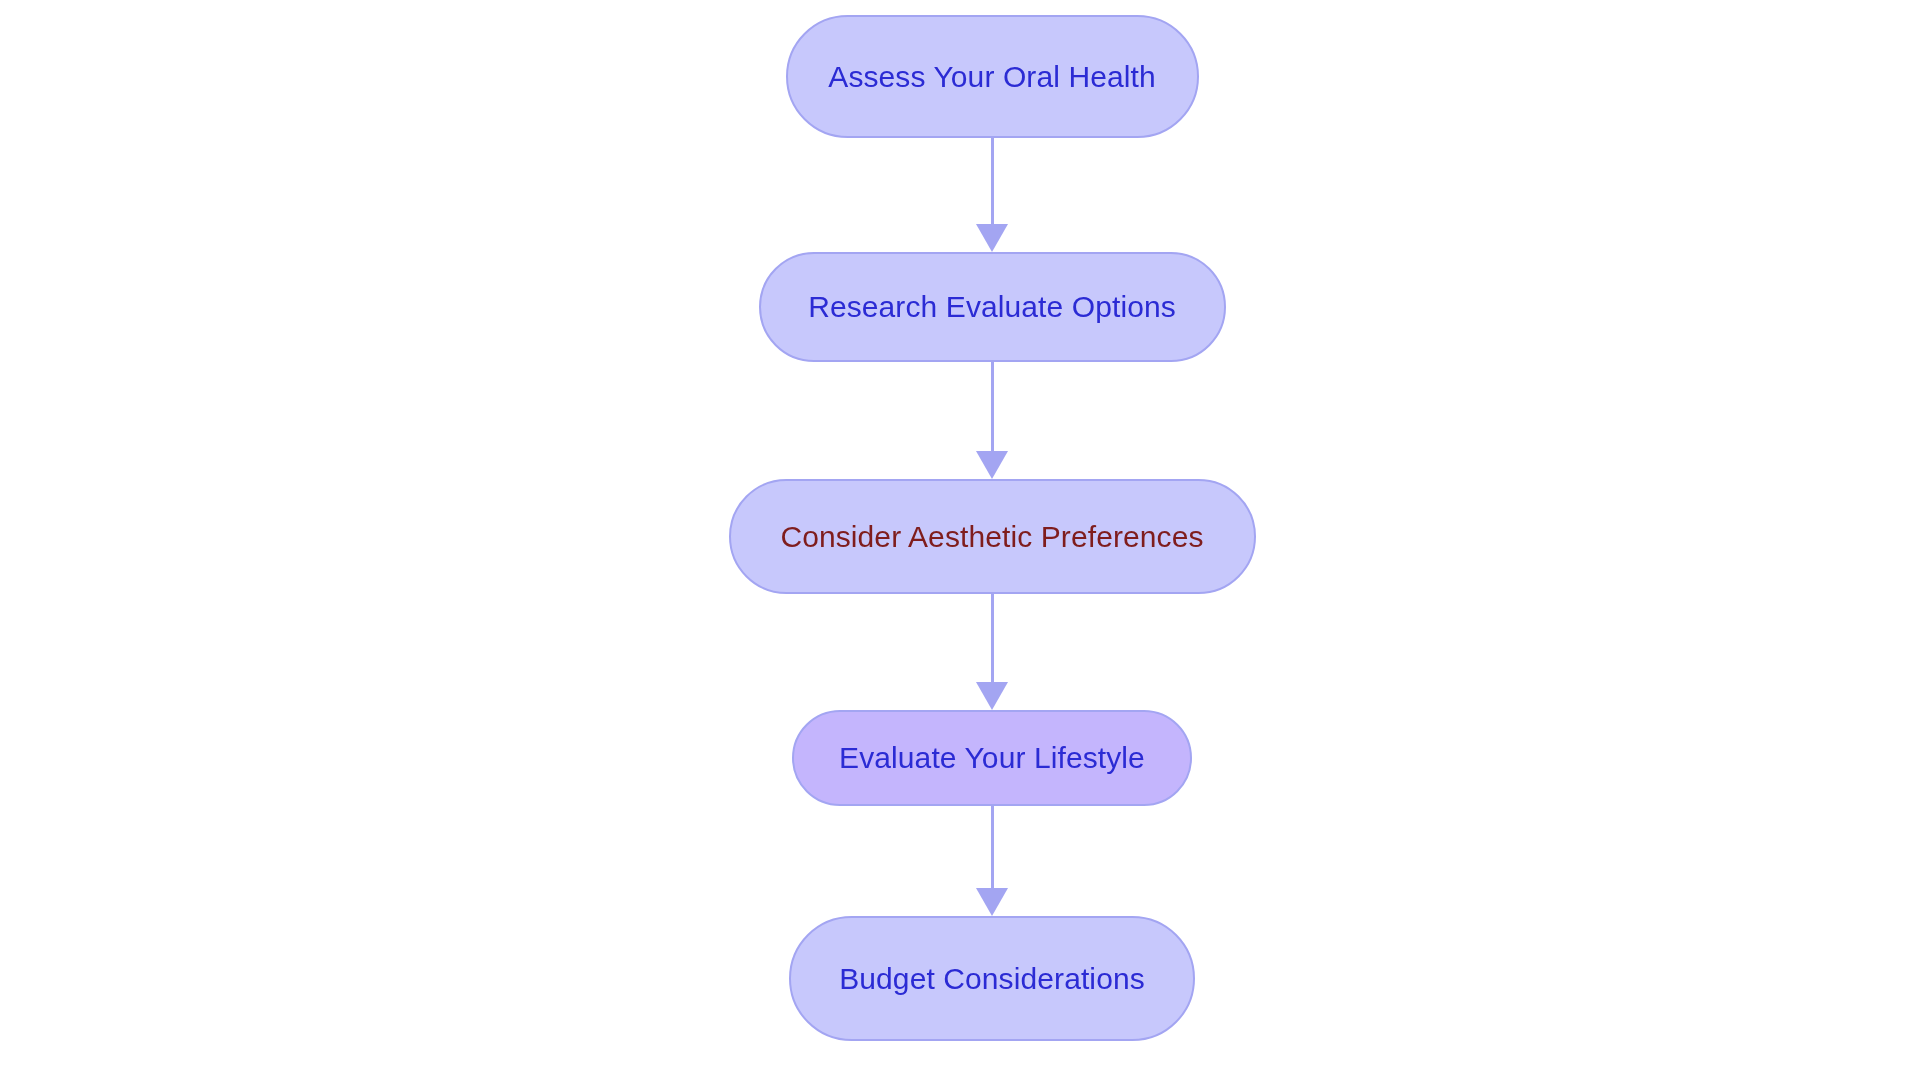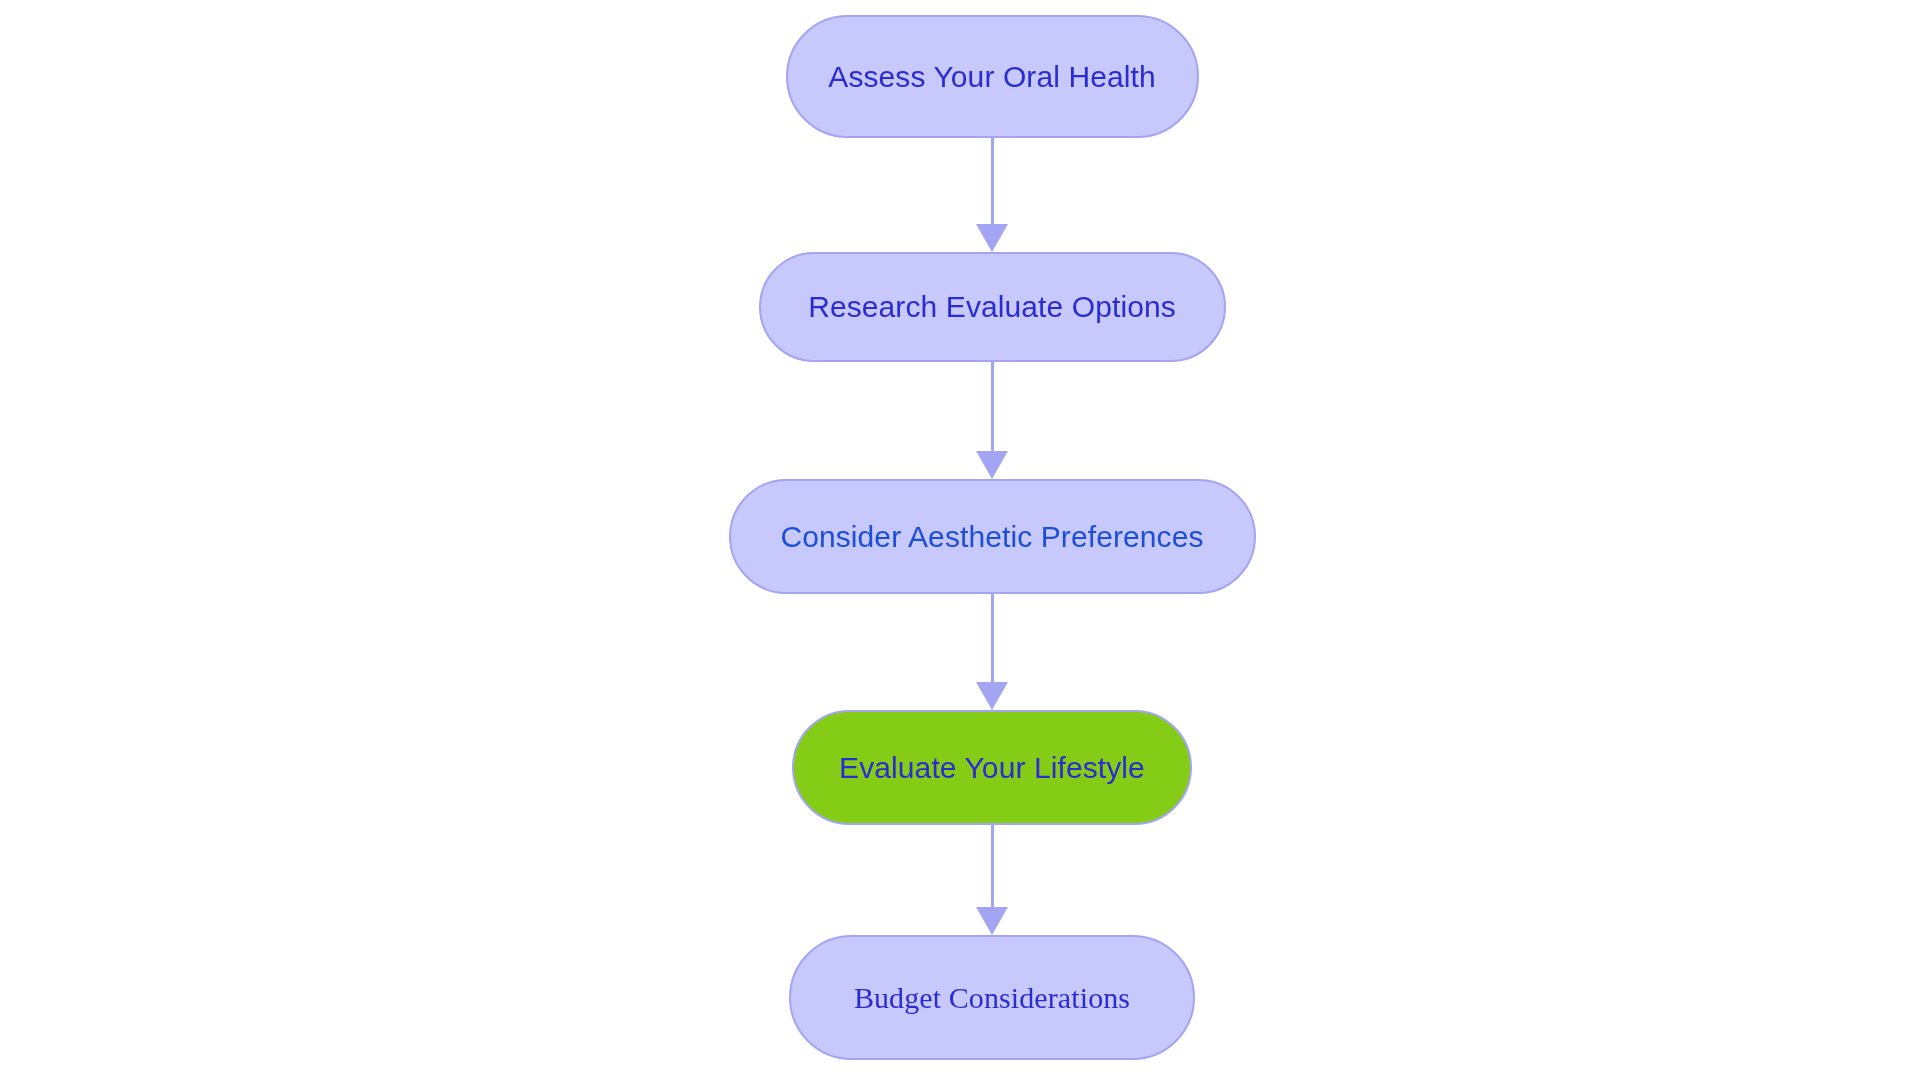--- a/index.html
+++ b/index.html
@@ -88,36 +88,36 @@
 
     <div class="node" style="width: 467px; height: 110px; background: rgb(199, 200, 252); border-color: rgb(163, 165, 242); color: rgb(43, 43, 212);">
       <span class="node-label">Research Evaluate Options</span>
     </div>
 
     <div class="connector" style="height: 117px;">
       <div class="stem" style="background: rgb(163, 165, 242);"></div>
       <div class="head" style="border-top-color: rgb(163, 165, 242);"></div>
     </div>
 
-    <div class="node" style="width: 527px; height: 115px; background: rgb(199, 200, 252); border-color: rgb(163, 165, 242); color: #1d4ed8;">
+    <div class="node" style="width: 527px; height: 115px; background: rgb(199, 200, 252); border-color: rgb(163, 165, 242); color: #7f1d1d;">
       <span class="node-label">Consider Aesthetic Preferences</span>
     </div>
 
     <div class="connector" style="height: 116px;">
       <div class="stem" style="background: rgb(163, 165, 242);"></div>
       <div class="head" style="border-top-color: rgb(163, 165, 242);"></div>
     </div>
 
-    <div class="node" style="width: 400px; height: 115px; background: #84cc16; border-color: rgb(163, 165, 242); color: rgb(43, 43, 212);">
+    <div class="node" style="width: 400px; height: 96px; background: #c4b5fd; border-color: rgb(163, 165, 242); color: rgb(43, 43, 212);">
       <span class="node-label">Evaluate Your Lifestyle</span>
     </div>
 
     <div class="connector" style="height: 110px;">
       <div class="stem" style="background: rgb(163, 165, 242);"></div>
       <div class="head" style="border-top-color: rgb(163, 165, 242);"></div>
     </div>
 
-    <div class="node" style="width: 406px; height: 125px; background: rgb(199, 200, 252); border-color: rgb(163, 165, 242); color: rgb(43, 43, 212); font-family: Liberation Serif, serif;">
+    <div class="node" style="width: 406px; height: 125px; background: rgb(199, 200, 252); border-color: rgb(163, 165, 242); color: rgb(43, 43, 212);">
       <span class="node-label">Budget Considerations</span>
     </div>
 
   </div>
 </div>
 
 </body></html>

